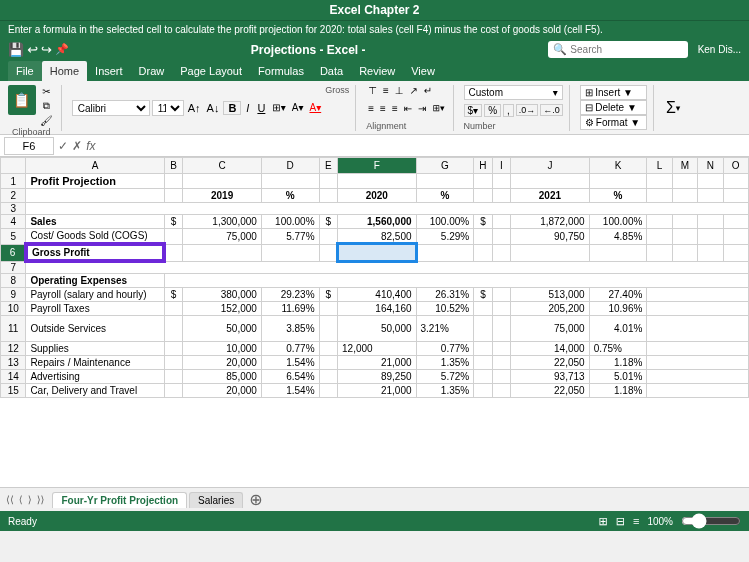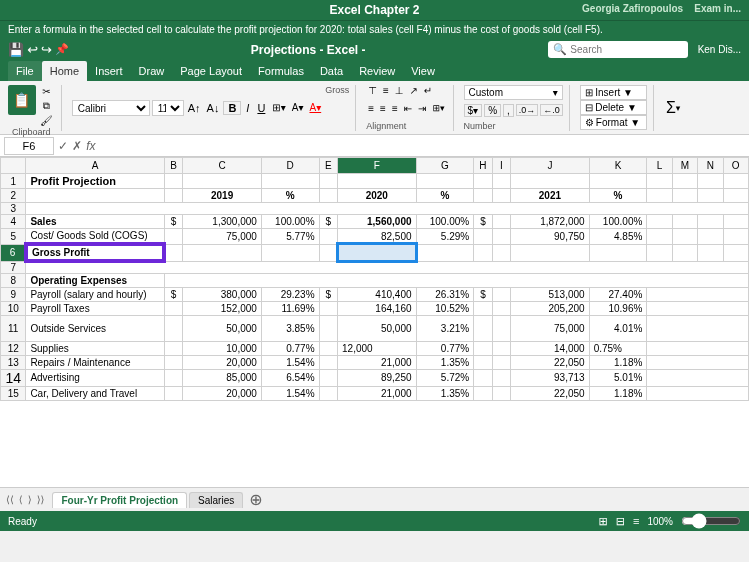--- a/index.html
+++ b/index.html
@@ -3,25 +3,20 @@
   <meta charset="utf-8">
   <style>
     * { margin: 0; padding: 0; box-sizing: border-box; }
     body { font-family: 'Segoe UI', Arial, sans-serif; font-size: 11px; background: #f0f0f0; width: 749px; height: 562px; overflow: hidden; }
   </style>
 </head>
 <body>
 
 <div style="background:#217346; color:white; text-align:center; padding:3px 8px; font-size:12px; font-weight:600; position:relative;">
   <span>Excel Chapter 2</span>
-  <span style="position:absolute; right:8px; top:3px; font-size:10px; color:#c8e6d0;">
-    <span>Georgia Zafiropoulos</span>
-    &nbsp;&nbsp;
-    <span>Exam in...</span>
-  </span>
 </div>
 
 <div style="background:#217346; color:white; font-size:10px; padding:3px 8px; border-top:1px solid #1a5c38;">
   <span>Enter a formula in the selected cell to calculate the profit projection for 2020: total sales (cell F4) minus the cost of goods sold (cell F5).</span>
 </div>
 
 <div style="background:#217346; display:flex; align-items:center; padding:3px 8px; gap:6px;">
   <div style="display:flex; gap:3px; align-items:center;">
     <span style="color:white; font-size:13px; cursor:pointer;">💾</span>
     <span style="color:white; font-size:13px; cursor:pointer;">↩</span>
@@ -325,21 +320,21 @@
       </tr>
 
       <tr>
         <td style="background:#f5f5f5; border:1px solid #d0d0d0; text-align:center; font-size:10px;">11</td>
         <td style="border:1px solid #d0d0d0; padding:7px 4px;"><span>Outside Services</span></td>
         <td style="border:1px solid #d0d0d0; padding:1px 2px;"></td>
         <td style="border:1px solid #d0d0d0; text-align:right; padding:1px 4px;"><span>50,000</span></td>
         <td style="border:1px solid #d0d0d0; text-align:right; padding:1px 4px;"><span>3.85%</span></td>
         <td style="border:1px solid #d0d0d0; padding:1px 2px;"></td>
         <td style="border:1px solid #d0d0d0; text-align:right; padding:1px 4px;"><span>50,000</span></td>
-        <td style="border:1px solid #d0d0d0; text-align:right; padding:1px 4px;"><span>3.21%</span></td>
+        <td style="border:1px solid #d0d0d0; padding:1px 4px;"><span>3.21%</span></td>
         <td style="border:1px solid #d0d0d0; padding:1px 2px;"></td>
         <td style="border:1px solid #d0d0d0; padding:1px 2px;"></td>
         <td style="border:1px solid #d0d0d0; text-align:right; padding:1px 4px;"><span>75,000</span></td>
         <td style="border:1px solid #d0d0d0; text-align:right; padding:1px 4px;"><span>4.01%</span></td>
         <td colspan="4" style="border:1px solid #d0d0d0;"></td>
       </tr>
 
       <tr>
         <td style="background:#f5f5f5; border:1px solid #d0d0d0; text-align:center; font-size:10px;">12</td>
         <td style="border:1px solid #d0d0d0; padding:1px 4px;"><span>Supplies</span></td>
@@ -366,21 +361,21 @@
         <td style="border:1px solid #d0d0d0; text-align:right; padding:1px 4px;"><span>21,000</span></td>
         <td style="border:1px solid #d0d0d0; text-align:right; padding:1px 4px;"><span>1.35%</span></td>
         <td style="border:1px solid #d0d0d0; padding:1px 2px;"></td>
         <td style="border:1px solid #d0d0d0; padding:1px 2px;"></td>
         <td style="border:1px solid #d0d0d0; text-align:right; padding:1px 4px;"><span>22,050</span></td>
         <td style="border:1px solid #d0d0d0; text-align:right; padding:1px 4px;"><span>1.18%</span></td>
         <td colspan="4" style="border:1px solid #d0d0d0;"></td>
       </tr>
 
       <tr>
-        <td style="background:#f5f5f5; border:1px solid #d0d0d0; text-align:center; font-size:14px;">14</td>
+        <td style="background:#f5f5f5; border:1px solid #d0d0d0; text-align:center; font-size:10px;">14</td>
         <td style="border:1px solid #d0d0d0; padding:1px 4px;"><span>Advertising</span></td>
         <td style="border:1px solid #d0d0d0; padding:1px 2px;"></td>
         <td style="border:1px solid #d0d0d0; text-align:right; padding:1px 4px;"><span>85,000</span></td>
         <td style="border:1px solid #d0d0d0; text-align:right; padding:1px 4px;"><span>6.54%</span></td>
         <td style="border:1px solid #d0d0d0; padding:1px 2px;"></td>
         <td style="border:1px solid #d0d0d0; text-align:right; padding:1px 4px;"><span>89,250</span></td>
         <td style="border:1px solid #d0d0d0; text-align:right; padding:1px 4px;"><span>5.72%</span></td>
         <td style="border:1px solid #d0d0d0; padding:1px 2px;"></td>
         <td style="border:1px solid #d0d0d0; padding:1px 2px;"></td>
         <td style="border:1px solid #d0d0d0; text-align:right; padding:1px 4px;"><span>93,713</span></td>

